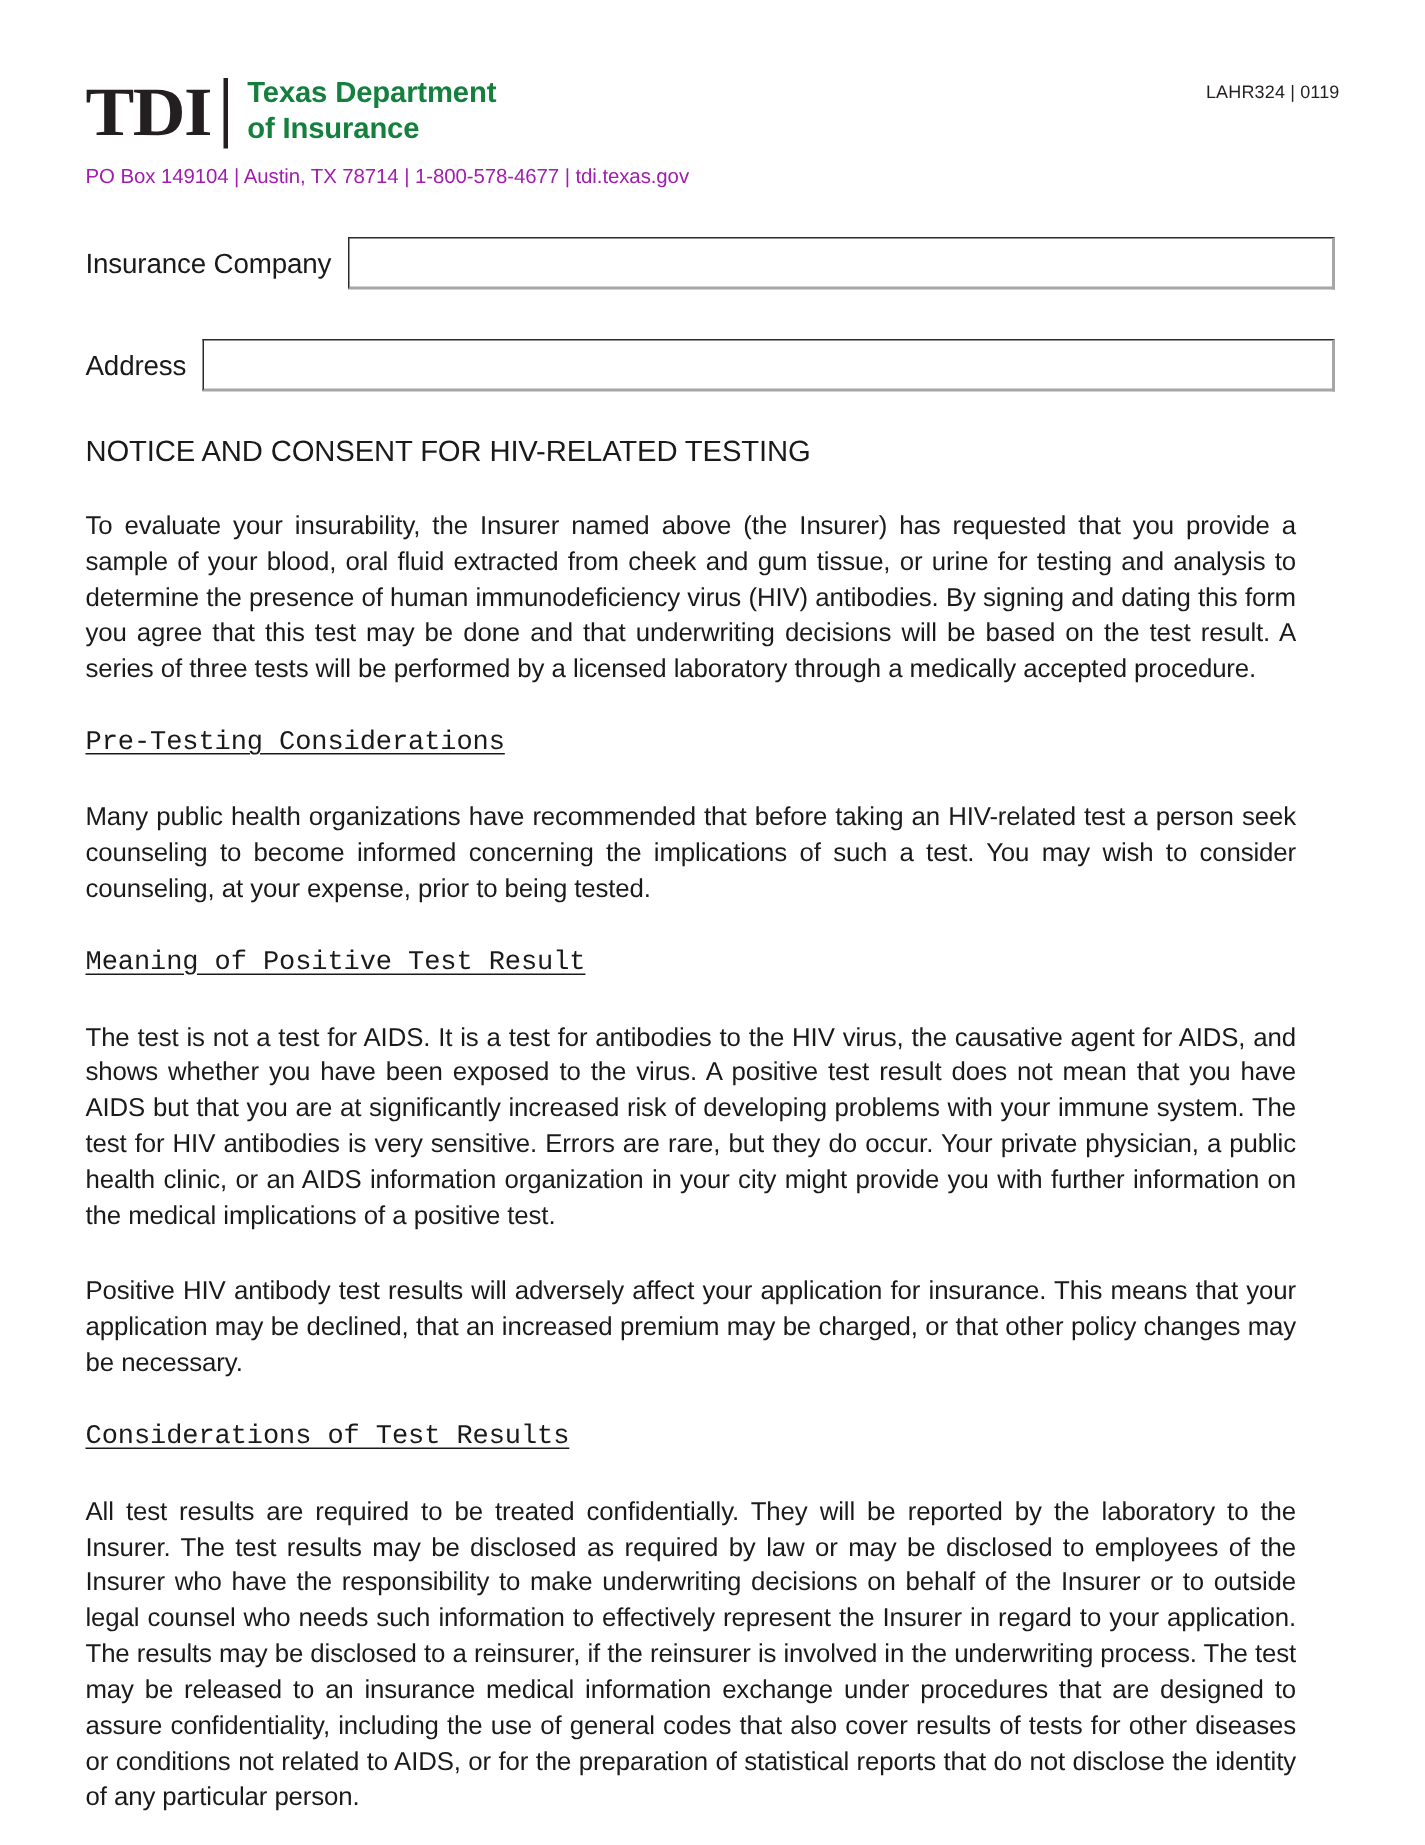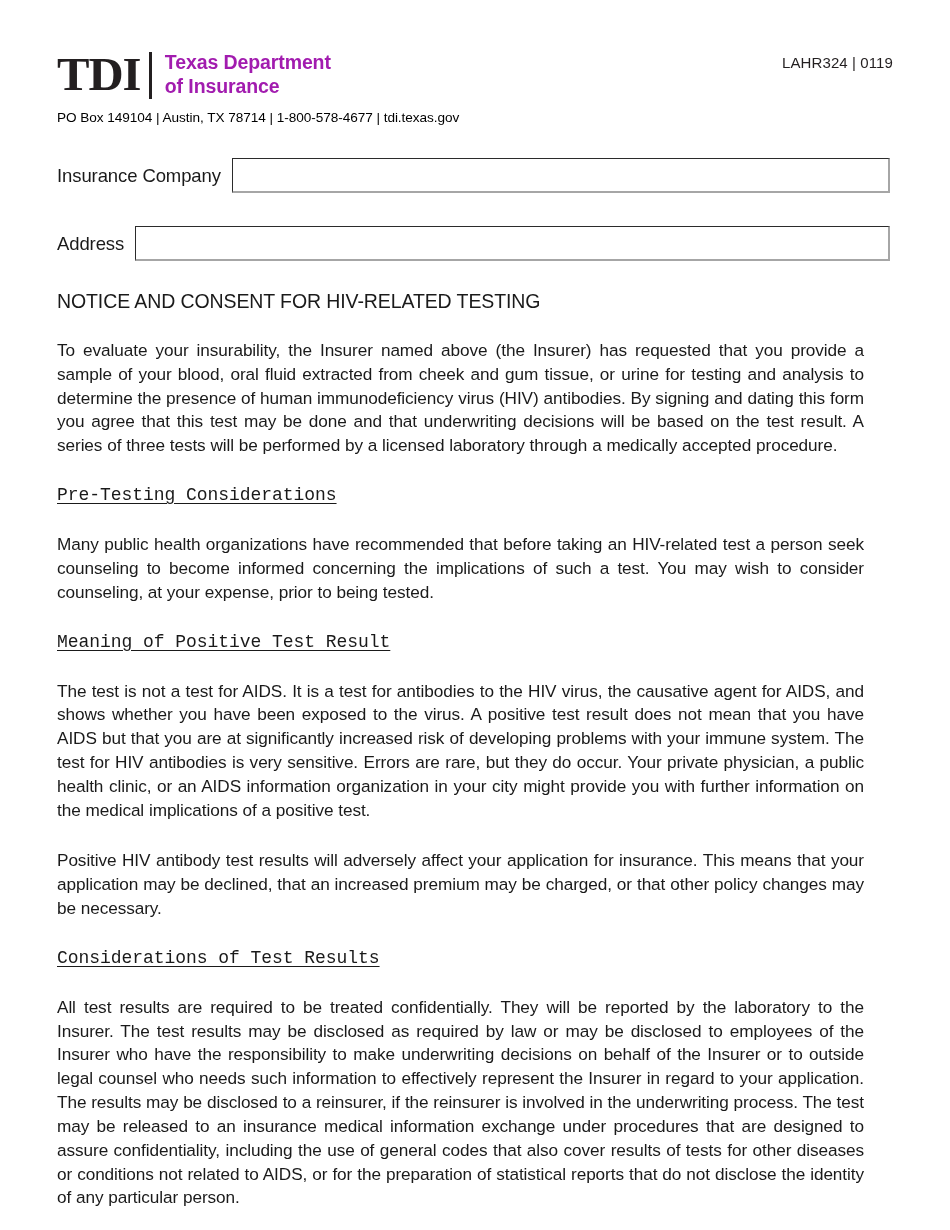--- a/index.html
+++ b/index.html
@@ -55,39 +55,39 @@
     width: 3px;
     height: 47px;
     background: #231f20;
     margin-right: 13px;
   }
   .tdi-name {
     font-family: "Liberation Sans", "DejaVu Sans", sans-serif;
     font-weight: 700;
     font-size: 19.5px;
     line-height: 1.22;
-    color: #a21caf;
+    color: #15803d;
     letter-spacing: -0.1px;
   }
   .tdi-name span { display: block; }
 
   .contact-line {
     position: absolute;
     top: 110px;
     left: 57px;
     font-size: 13.6px;
-    color: #000000;
+    color: #a21caf;
     letter-spacing: -0.05px;
   }
 
   .form-code {
     position: absolute;
     top: 54px;
     right: 57px;
-    font-size: 15px;
+    font-size: 12px;
     color: #231f20;
     letter-spacing: 0.1px;
   }
 
   
   .field-row {
     position: absolute;
     display: flex;
     align-items: center;
   }

